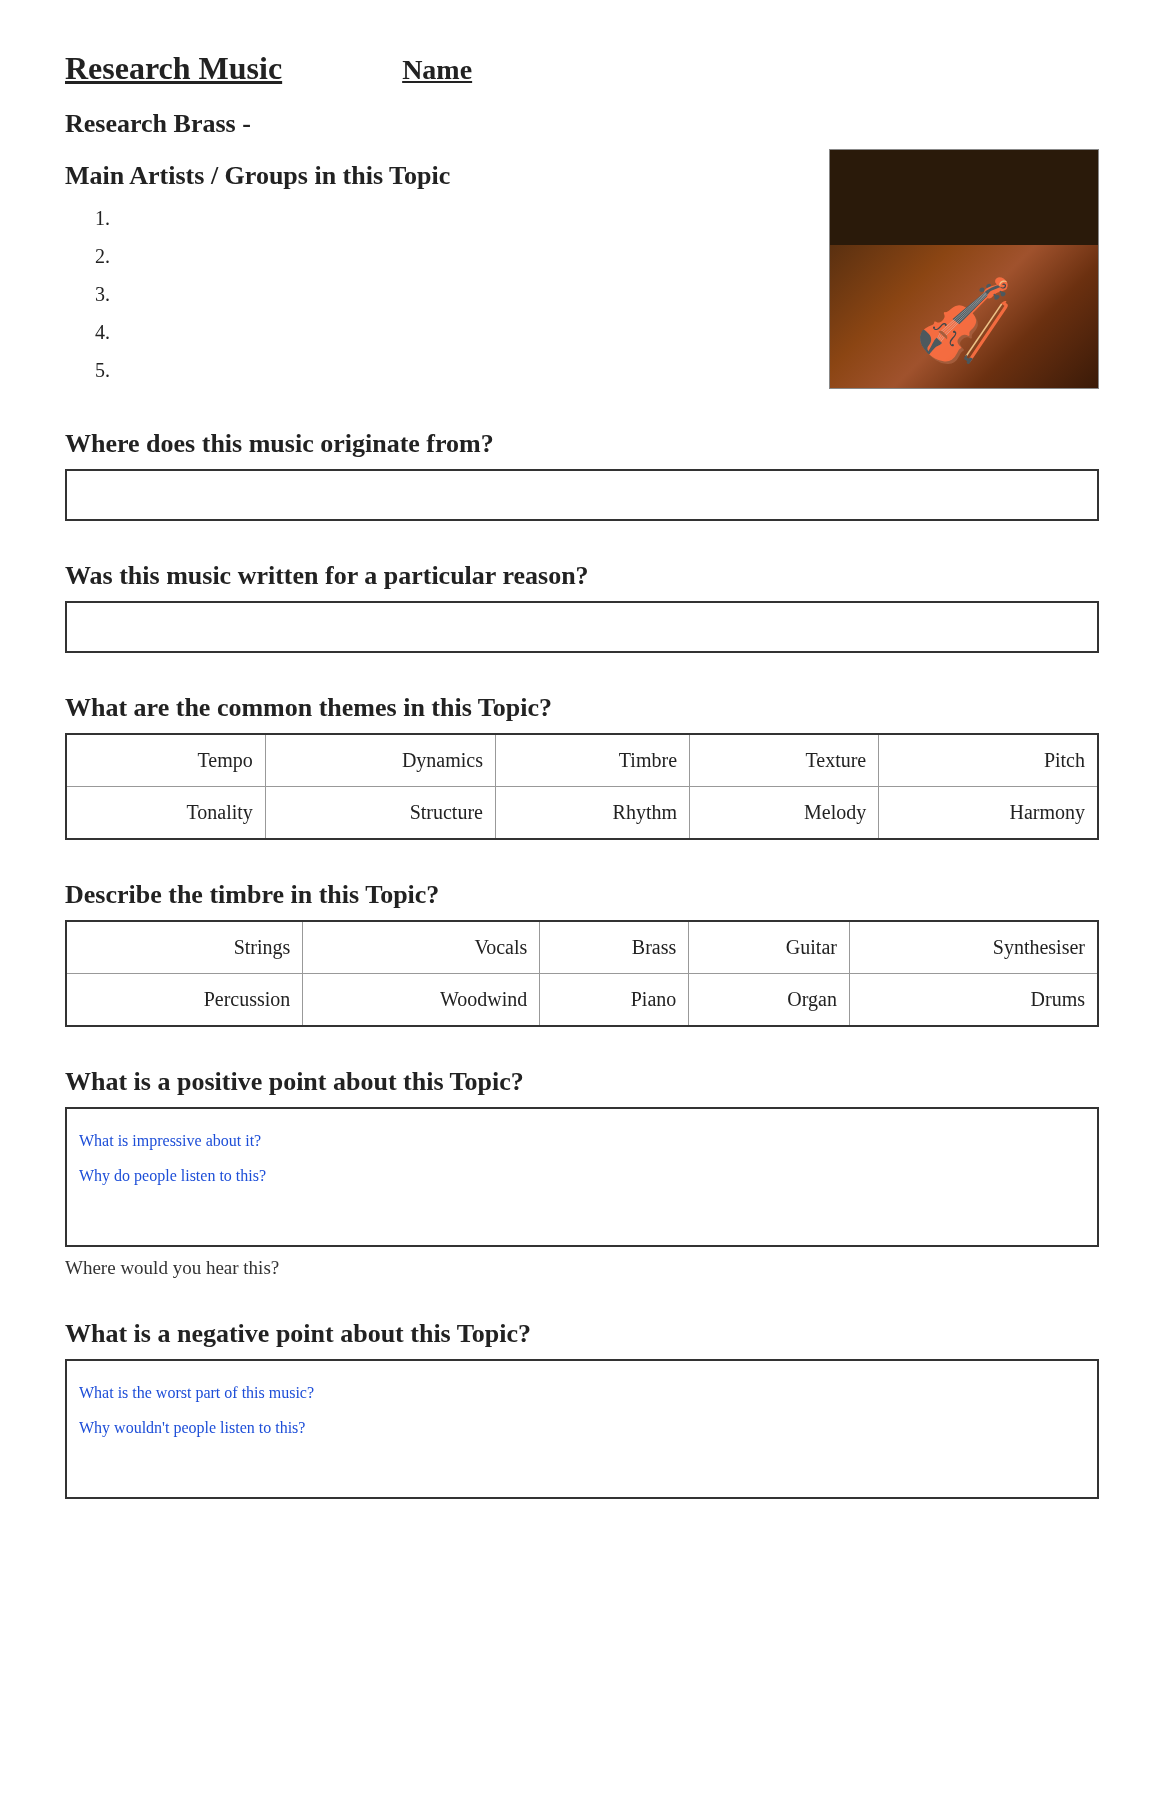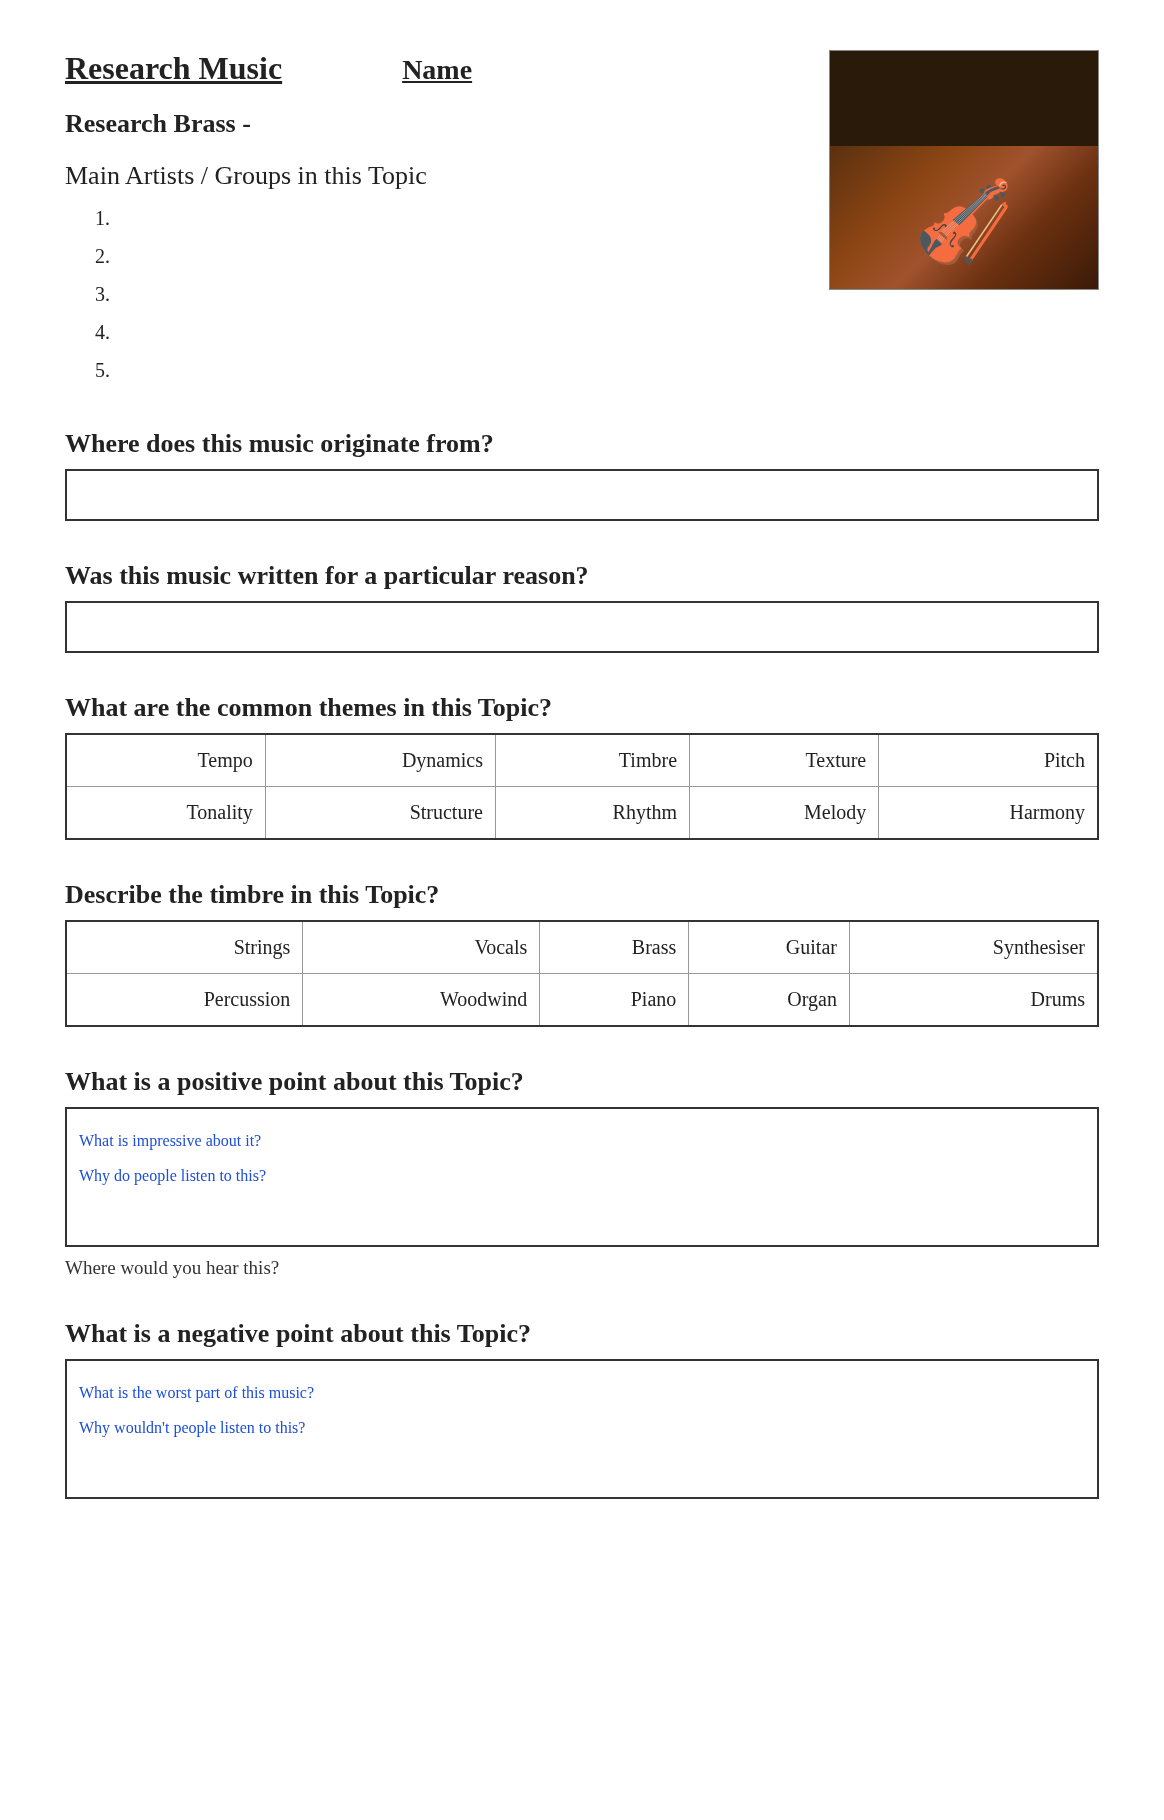--- a/index.html
+++ b/index.html
@@ -12,21 +12,21 @@
       font-family: Georgia, 'Times New Roman', serif;
       background: #ffffff;
       width: 1164px;
       min-height: 1820px;
       padding: 50px 65px 50px 65px;
       color: #222;
     }
 
     .header-row {
       display: flex;
-      align-items: flex-start;
+      align-items: flex-end;
       justify-content: space-between;
       margin-bottom: 38px;
     }
 
     .header-left {
       display: flex;
       flex-direction: column;
       gap: 18px;
       flex: 1;
     }
@@ -50,21 +50,21 @@
     }
 
     .research-topic {
       font-size: 26px;
       font-weight: bold;
       margin-top: 4px;
     }
 
     .artists-heading {
       font-size: 26px;
-      font-weight: normal;
+      font-weight: bold;
       margin-top: 4px;
     }
 
     .header-image {
       width: 270px;
       height: 240px;
       flex-shrink: 0;
       margin-left: 30px;
     }
 

